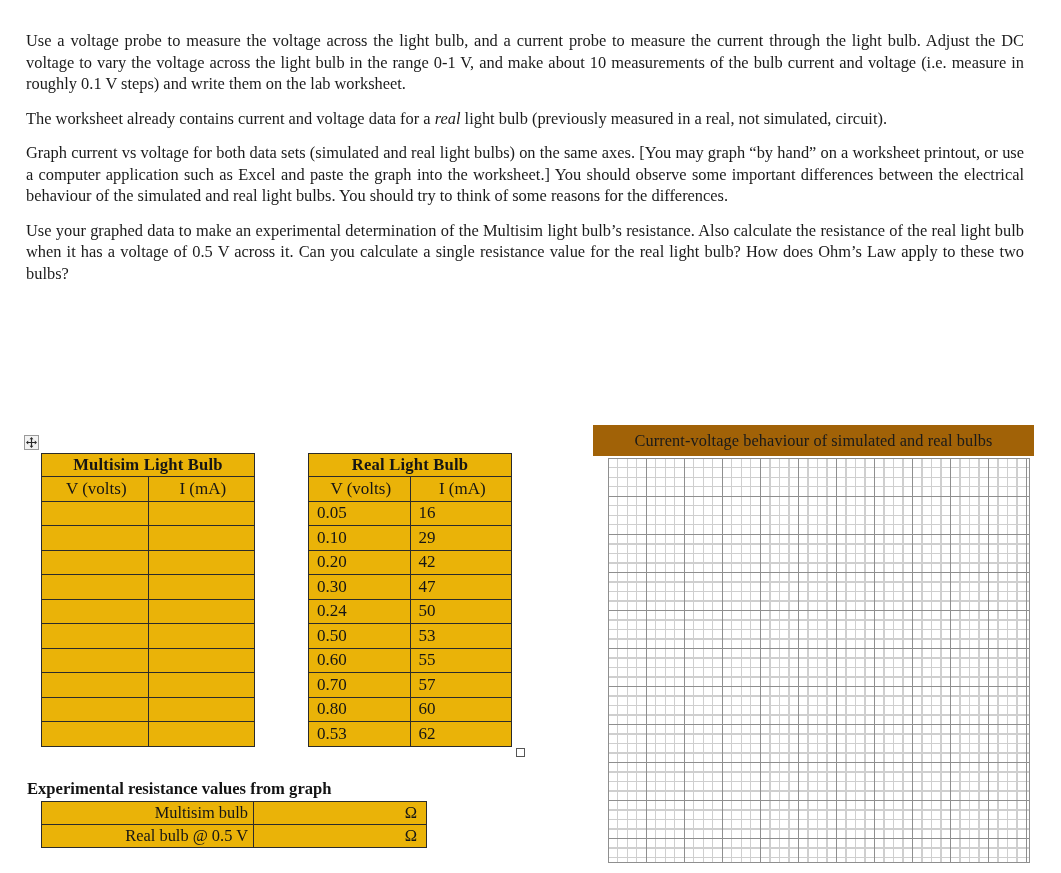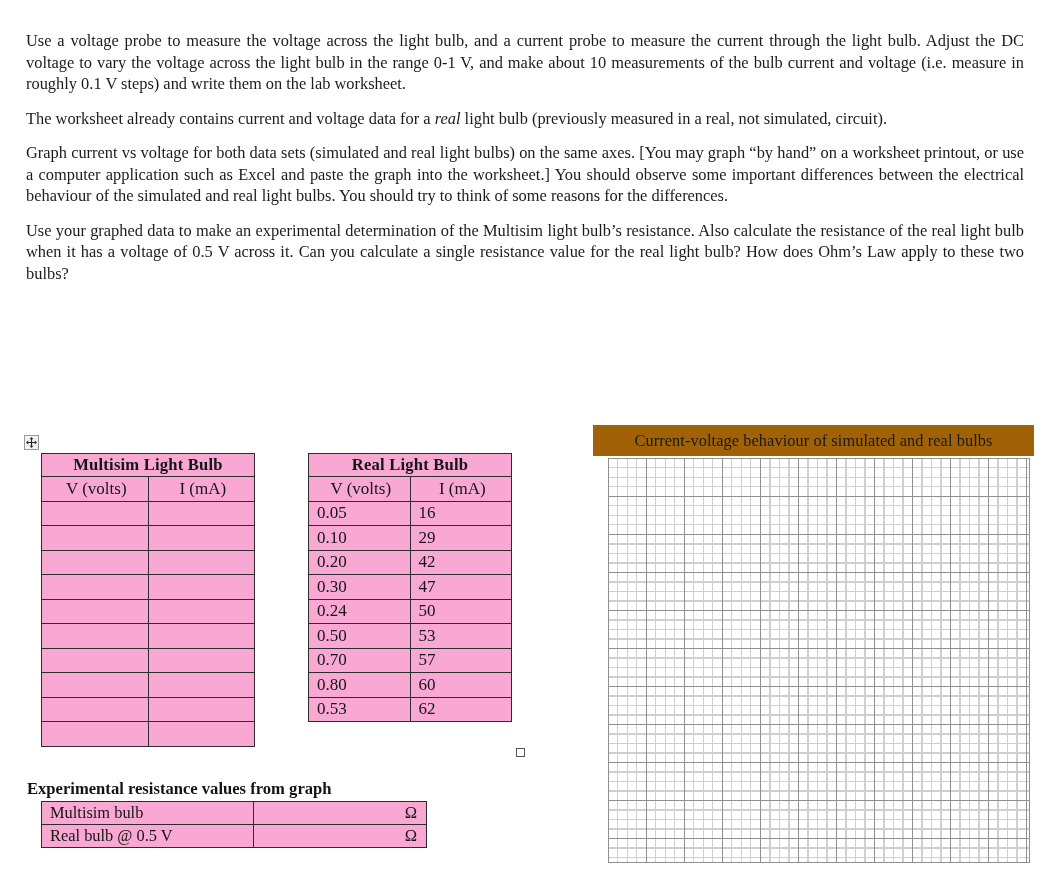--- a/index.html
+++ b/index.html
@@ -33,21 +33,21 @@
     color: #1b1b1b;
   }
   .para:last-child { margin-bottom: 0; }
   .para em { font-style: italic; }
 
   
   .wtable {
     position: absolute;
     border-collapse: collapse;
     table-layout: fixed;
-    background: #f9a8d4;
+    background: #eab308;
   }
   .wtable td, .wtable th {
     border: 1.3px solid #2b2b2b;
     font-size: 17px;
     line-height: 18px;
     padding: 2px 5px;
     font-weight: normal;
     color: #151515;
     height: 20px;
     vertical-align: middle;
@@ -123,20 +123,21 @@
     color: #131313;
   }
   #resistance-table {
     left: 41px;
     top: 801px;
     width: 385px;
   }
   #resistance-table td {
     height: 22px;
     font-size: 16.4px;
+    text-align: right;
   }
   #resistance-table td.label { padding-left: 8px; }
   #resistance-table td.ohm {
     text-align: right;
     padding-right: 9px;
     font-size: 16.6px;
   }
 
   
   #chart-panel {
@@ -296,20 +297,24 @@
     </tr>
     <tr>
       <td class="val">0.24</td>
       <td class="val">50</td>
     </tr>
     <tr>
       <td class="val">0.50</td>
       <td class="val">53</td>
     </tr>
     <tr>
+      <td class="val">0.60</td>
+      <td class="val">55</td>
+    </tr>
+    <tr>
       <td class="val">0.70</td>
       <td class="val">57</td>
     </tr>
     <tr>
       <td class="val">0.80</td>
       <td class="val">60</td>
     </tr>
     <tr>
       <td class="val">0.53</td>
       <td class="val">62</td>

